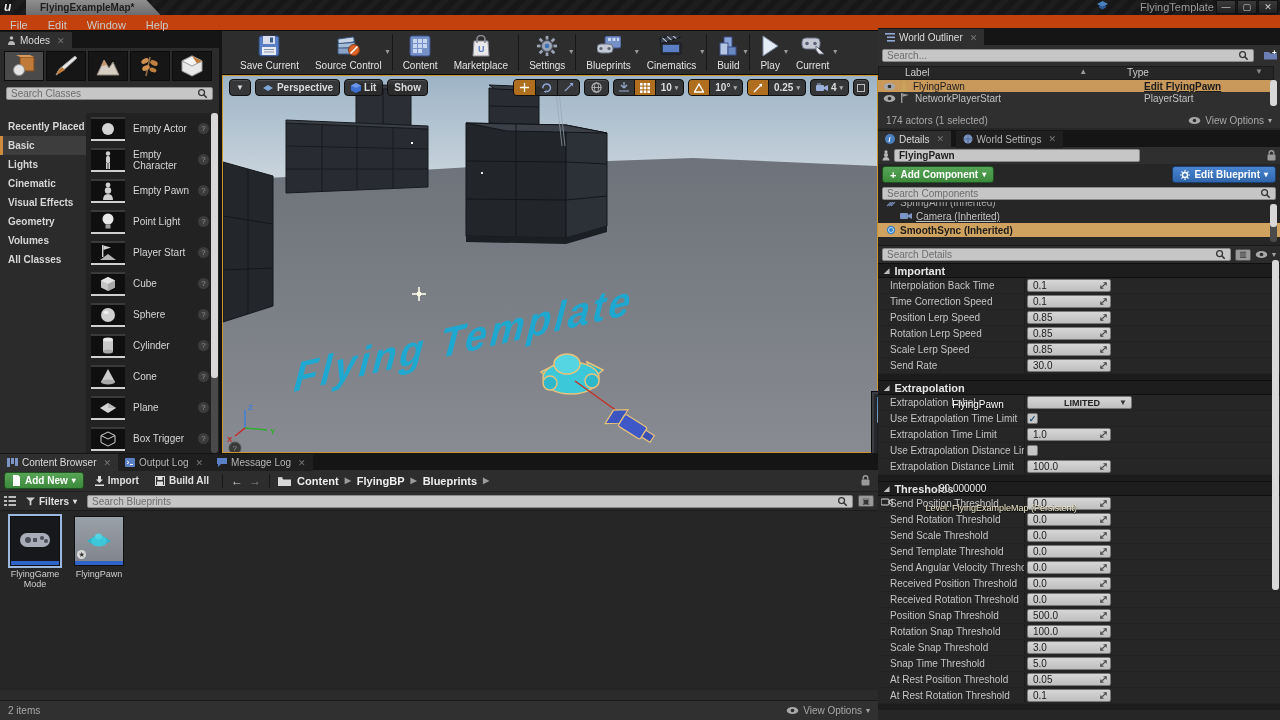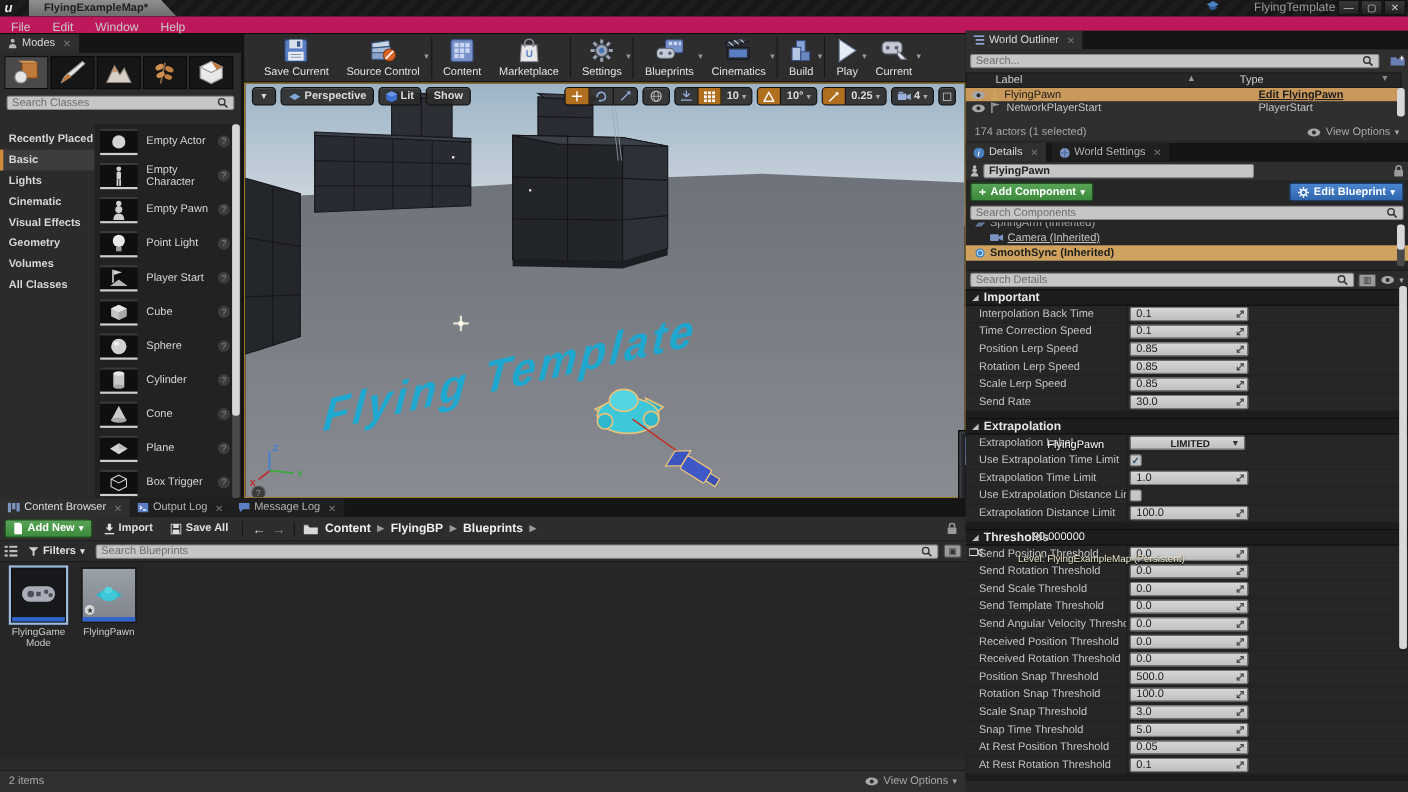--- a/index.html
+++ b/index.html
@@ -12,21 +12,21 @@
   #titlebar { left:0; top:0; width:1280px; height:15px;
     background:repeating-linear-gradient(135deg,#1d1d1d 0 6px,#171717 6px 12px); }
   #doc-tab { position:absolute; left:26px; top:0; height:15px; padding:0 26px 0 14px;
     background:linear-gradient(#8f8f8f,#6d6d6d); color:#1d1d1d; font-size:10px; line-height:15px;
     clip-path:polygon(0 0, calc(100% - 14px) 0, 100% 100%, 0 100%); font-weight:bold; }
   #ue-logo { position:absolute; left:4px; top:0px; color:#e8e8e8; font-size:12px; font-weight:bold; font-style:italic; }
   #win-title { position:absolute; right:66px; top:1px; color:#9a9a9a; font-size:11px; }
   #win-title-icon { position:absolute; right:172px; top:1px; }
   .winbtn { position:absolute; top:0; width:20px; height:14px; background:linear-gradient(#3a3a3a,#222);
     border:1px solid #111; color:#cfcfcf; font-size:9px; line-height:12px; text-align:center; }
-  #menubar { left:0; top:15px; width:1280px; height:16px; background:#be185d; border-bottom:1px solid #0d0d0d; }
+  #menubar { left:0; top:15px; width:1280px; height:16px; background:#c2410c; border-bottom:1px solid #0d0d0d; }
   .menu-item { display:inline-block; color:#c9c9c9; font-size:11px; padding:1px 10px; cursor:default; }
 
   
   #modes-panel { left:0; top:31px; width:219px; height:422px; background:#2b2b2b; }
   .tabbar { height:17px; background:#151515; position:relative; }
   .tab { display:inline-flex; align-items:center; gap:4px; height:17px; padding:0 7px;
     font-size:10px; color:#b5b5b5; background:#1f1f1f; }
   .tab.active { background:#2f2f2f; color:#dcdcdc; }
   .tab .x { color:#777; font-size:9px; margin-left:3px; }
   #mode-icons { display:flex; gap:2px; padding:3px 4px; background:#2b2b2b; }
@@ -148,21 +148,21 @@
     display:flex; align-items:center; justify-content:center; font-size:8px; color:#333; }
 
   #dt-props { position:relative; background:#262626; }
   .sect-hd { height:15px; background:#1d1d1d; border-top:1px solid #0f0f0f; border-bottom:1px solid #0f0f0f;
     display:flex; align-items:center; padding-left:6px; gap:5px; color:#e6e6e6; font-size:11px; font-weight:bold; }
   .sect-hd .tri { font-size:7px; color:#bdbdbd; }
   .prop-row { display:flex; align-items:center; height:16px; border-bottom:1px solid #222;
     position:relative; }
   .prop-row .pl { width:146px; padding-left:12px; font-size:10px; color:#c4c4c4; white-space:nowrap; overflow:hidden; }
   .prop-row .pv { flex:1; display:flex; align-items:center; padding-left:2px; border-left:1px solid #1d1d1d; height:100%; }
-  .spinbox { width:108px; height:13px; background:linear-gradient(#d6d6d6,#bfbfbf); border:1px solid #777;
+  .spinbox { width:84px; height:13px; background:linear-gradient(#d6d6d6,#bfbfbf); border:1px solid #777;
     border-radius:2px; display:flex; align-items:center; font-size:10px; color:#222; padding:0 2px 0 5px; }
   .spinbox .val { flex:1; }
   .dropbox { width:105px; height:13px; background:linear-gradient(#d6d6d6,#bfbfbf); border:1px solid #777;
     border-radius:2px; display:flex; align-items:center; font-size:9px; font-weight:bold; color:#222; padding:0 4px; }
   .dropbox .val { flex:1;margin-left:32px; }
   .dropbox .ar { font-size:8px; color:#333; }
   .cb { width:11px; height:11px; background:#c6c6c6; border:1px solid #777; border-radius:2px;
     font-size:9px; line-height:10px; text-align:center; color:#1e4e79; font-weight:bold; }
 
   .icon { display:inline-flex; align-items:center; justify-content:center; }
@@ -892,21 +892,21 @@
         <span>Import</span>
       </div>
       <div class="btn-flat">
         <span class="icon">
           <svg width="10" height="10" viewBox="0 0 10 10">
               <rect x="0.5" y="0.5" width="9" height="9" fill="none" stroke="#ddd"></rect>
               <rect x="2.5" y="0.5" width="5" height="3.5" fill="#ddd"></rect>
               <rect x="2" y="5.5" width="6" height="4" fill="#ddd"></rect>
             </svg>
         </span>
-        <span>Save All</span>
+        <span>Build All</span>
       </div>
       <div class="tb-sep" style="height:14px"></div>
       <span class="glyph" style="font-size:12px;color:#cfcfcf">←</span>
       <span class="glyph" style="font-size:12px;color:#888">→</span>
       <div class="tb-sep" style="height:14px"></div>
       <span class="icon">
         <svg width="13" height="10" viewBox="0 0 13 10">
             <path d="M0,2 h4 l1.4,1.6 h7.6 v6.4 h-13 z" fill="#d8d8d8"></path>
             <path d="M0,1 h4 l1,1 h-5 z" fill="#bdbdbd"></path>
           </svg>

